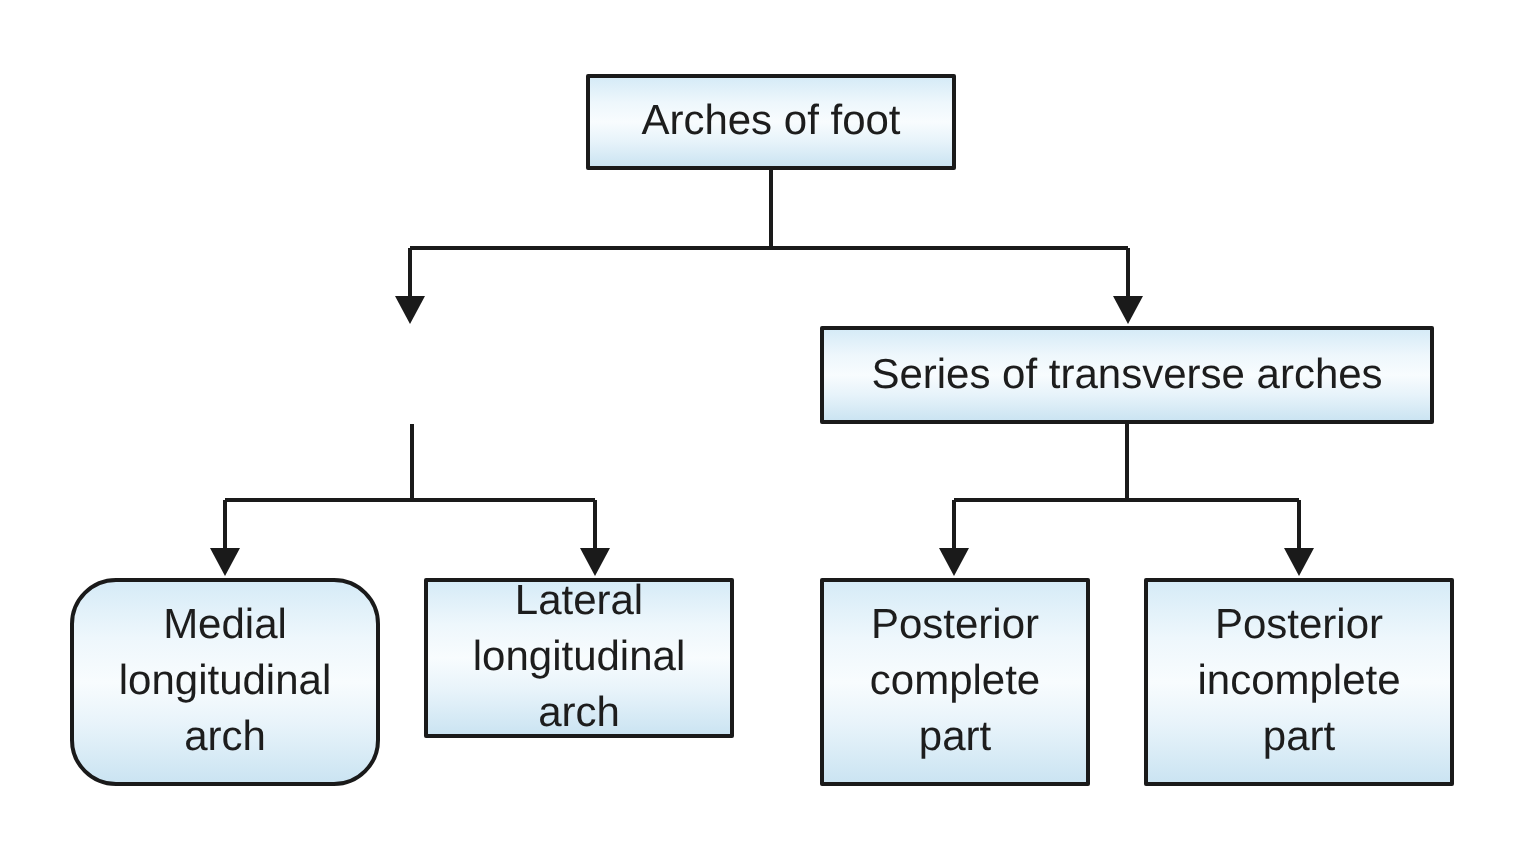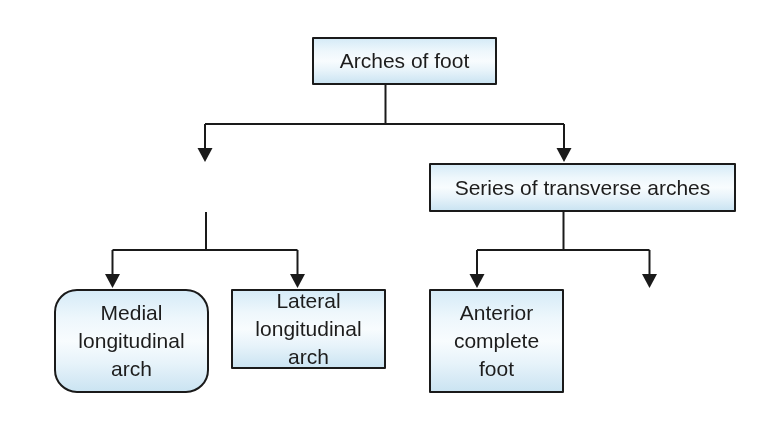--- a/index.html
+++ b/index.html
@@ -34,21 +34,20 @@
       #f8fcfe 50%,
       #e7f3fa 72%,
       #cbe4f2 100%);
     color: #1d1d1d;
     font-size: 21px;
     display: flex;
     align-items: center;
     justify-content: center;
     text-align: center;
     line-height: 1.32;
-    margin-left: 19px;
   }
   .node-root      { left: 293px; top: 37px;  width: 185px; height: 48px; }
   .node-l2-left   { left: 62px;  top: 163px; width: 288px; height: 49px; }
   .node-l2-right  { left: 410px; top: 163px; width: 307px; height: 49px; }
   .node-leaf-1    { left: 35px;  top: 289px; width: 155px; height: 104px; border-radius: 23px; }
   .node-leaf-2    { left: 212px; top: 289px; width: 155px; height: 80px; }
   .node-leaf-3    { left: 410px; top: 289px; width: 135px; height: 104px; }
   .node-leaf-4    { left: 572px; top: 289px; width: 155px; height: 104px; }
   .leaf .inner { padding: 0 6px; }
 </style>
@@ -93,17 +92,20 @@
 
   <div class="node node-leaf-1 leaf">
     <span class="inner">Medial longitudinal arch</span>
   </div>
 
   <div class="node node-leaf-2 leaf">
     <span class="inner">Lateral longitudinal arch</span>
   </div>
 
   <div class="node node-leaf-3 leaf">
-    <span class="inner">Anterior complete foot</span>
+    <span class="inner">Posterior complete part</span>
   </div>
 
+  <div class="node node-leaf-4 leaf">
+    <span class="inner">Posterior incomplete part</span>
+  </div>
 
 </div>
 
 </body></html>

